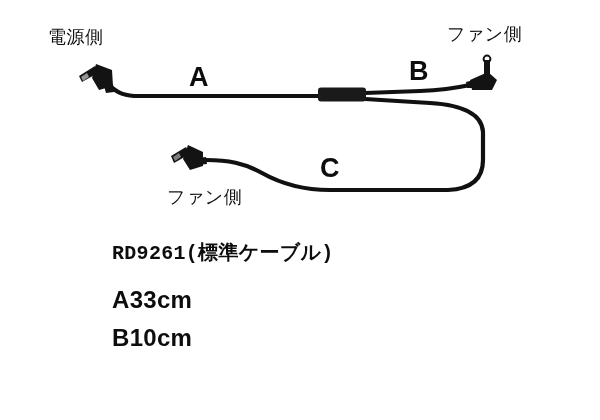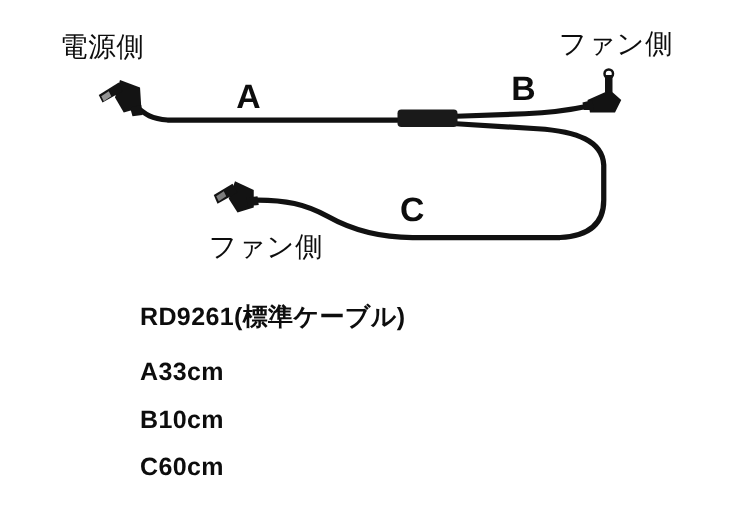--- a/index.html
+++ b/index.html
@@ -25,37 +25,37 @@
     height: 420px;
   }
   .lbl {
     position: absolute;
     color: #0d0d0d;
     white-space: nowrap;
     line-height: 1;
   }
   .jp-label {
     font-family: "DejaVu Sans", "Liberation Sans", sans-serif;
-    font-size: 22px;
+    font-size: 18px;
     font-weight: 500;
     letter-spacing: 0.5px;
   }
   .seg-label {
     font-family: "Liberation Sans", "DejaVu Sans", sans-serif;
     font-size: 27px;
     font-weight: 700;
   }
   .spec-line {
     font-family: "Liberation Sans", "DejaVu Sans", sans-serif;
-    font-size: 20px;
+    font-size: 24px;
     font-weight: 700;
     letter-spacing: 0.3px;
   }
   .spec-line.title {
-    font-family: Liberation Sans, sans-serif;
+    font-family: Liberation Mono, monospace;
     font-size: 20px;
     font-weight: 700;
   }
 </style>
 </head>
 <body>
 
 <div id="page">
 
   <svg id="diagram-svg" viewBox="0 0 600 420">
@@ -114,15 +114,14 @@
   <div class="lbl seg-label" style="left:409px; top:58px;">B</div>
 
   <div class="lbl seg-label" style="left:320px; top:155px;">C</div>
 
   <div class="lbl spec-line title" style="left:112px; top:244px;">RD9261(標準ケーブル)</div>
 
   <div class="lbl spec-line" style="left:112px; top:288px;">A33cm</div>
 
   <div class="lbl spec-line" style="left:112px; top:326px;text-align:center;">B10cm</div>
 
-  <div class="lbl spec-line" style="left:112px; top:364px;">C60cm</div>
 
 </div>
 
 </body></html>

